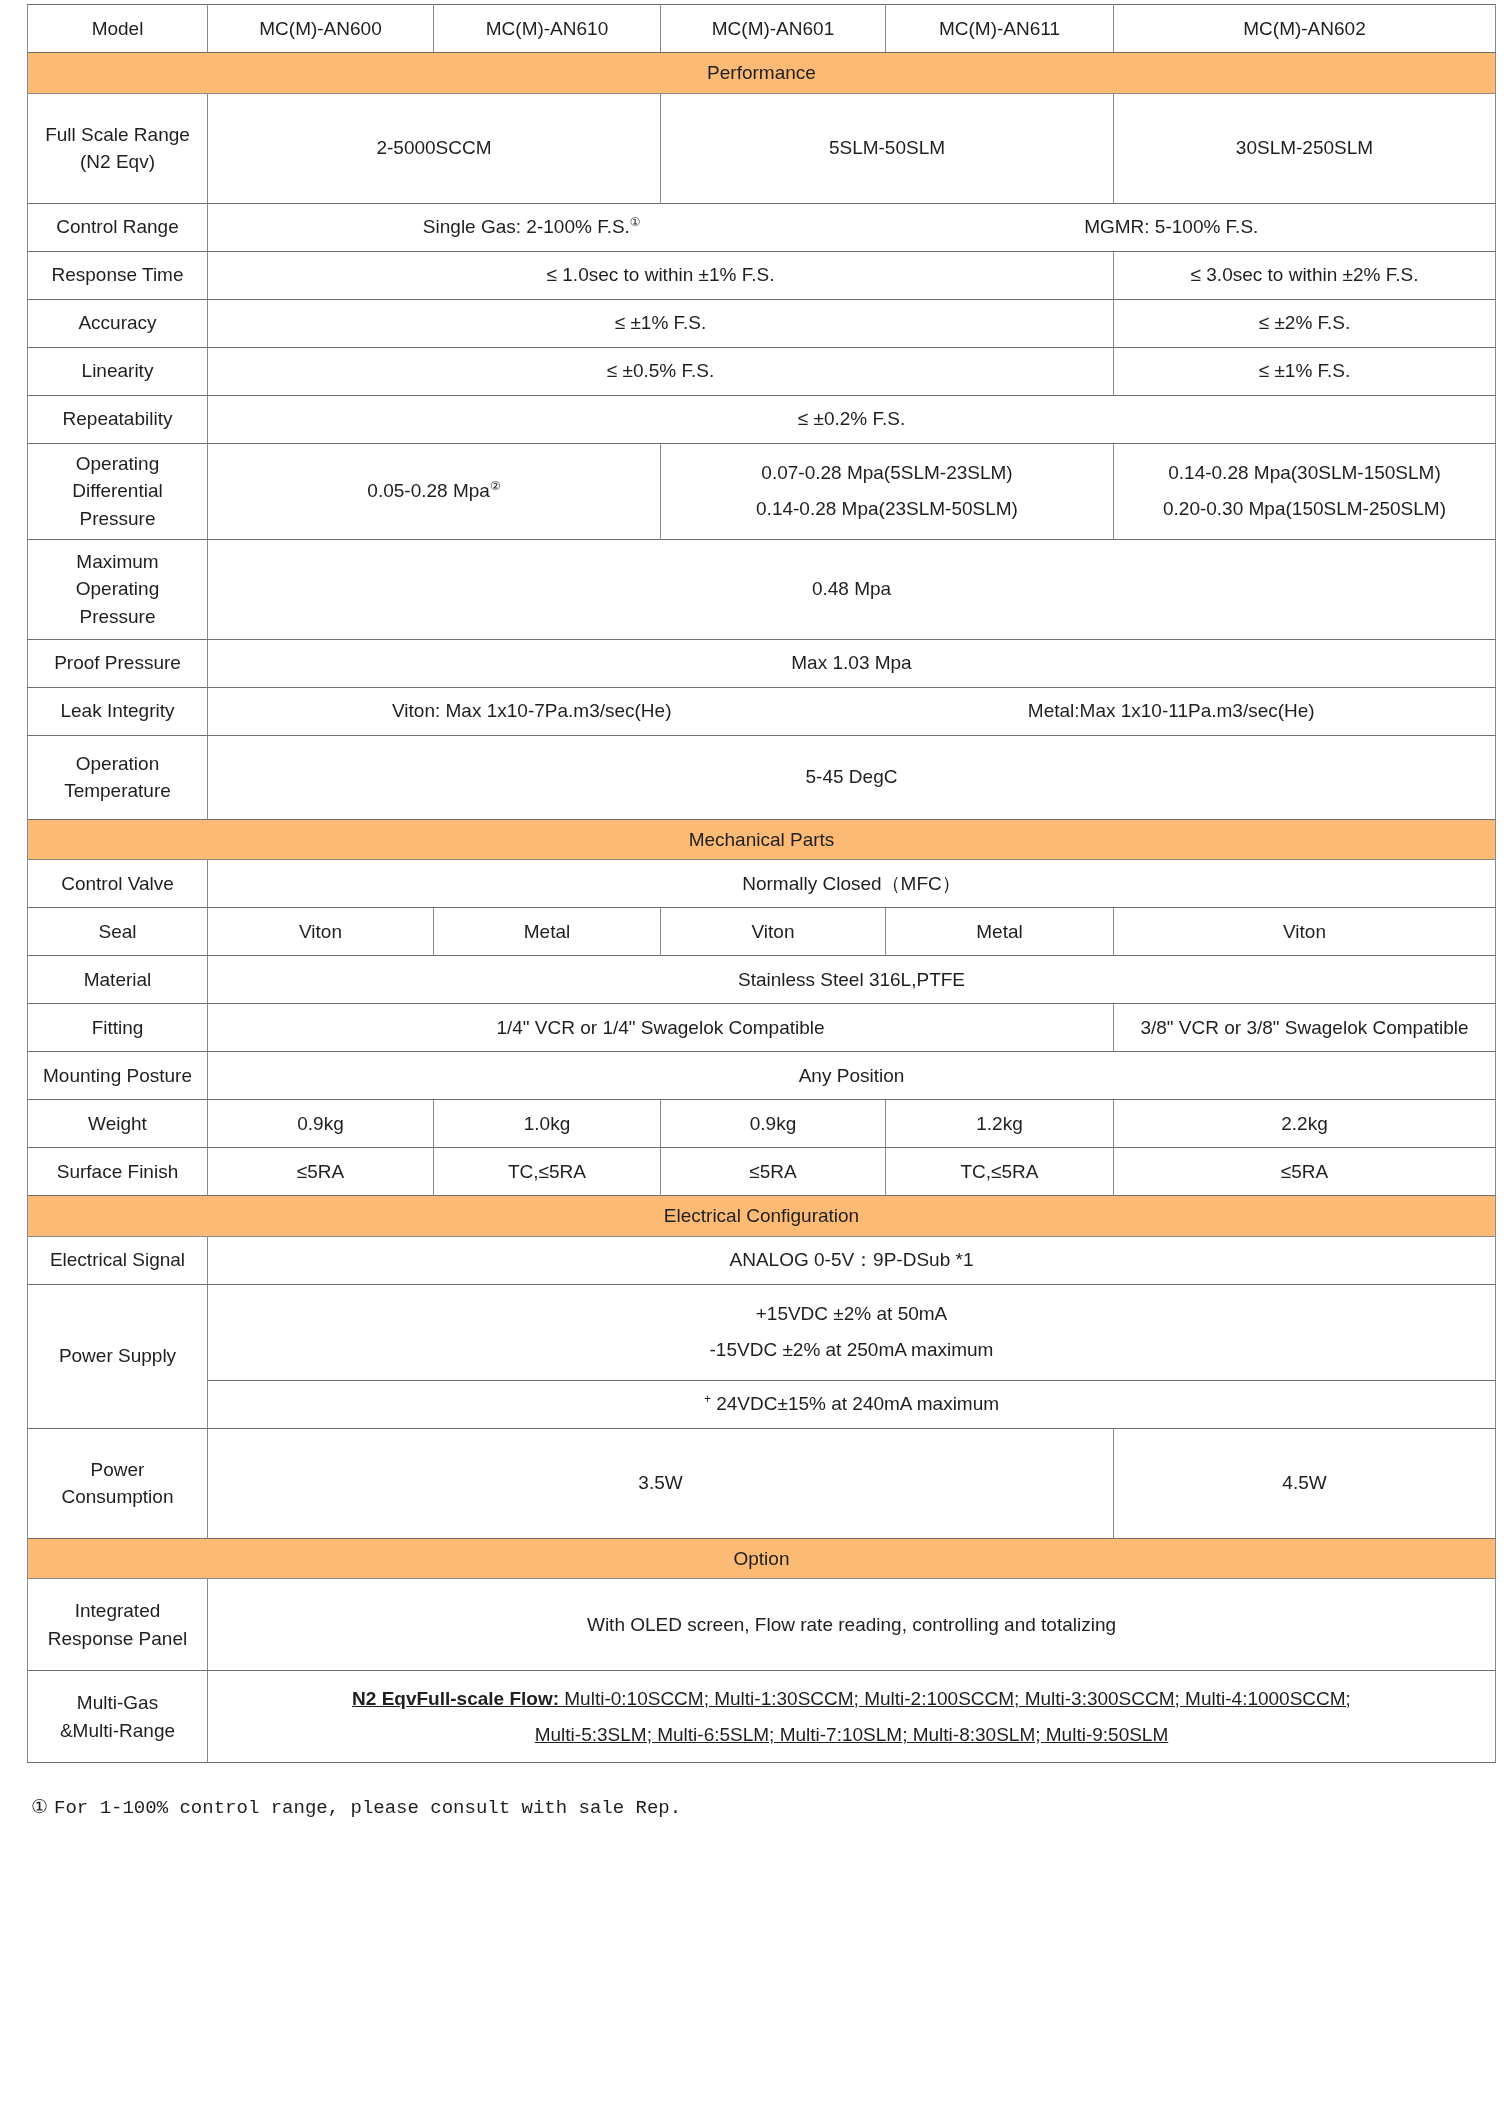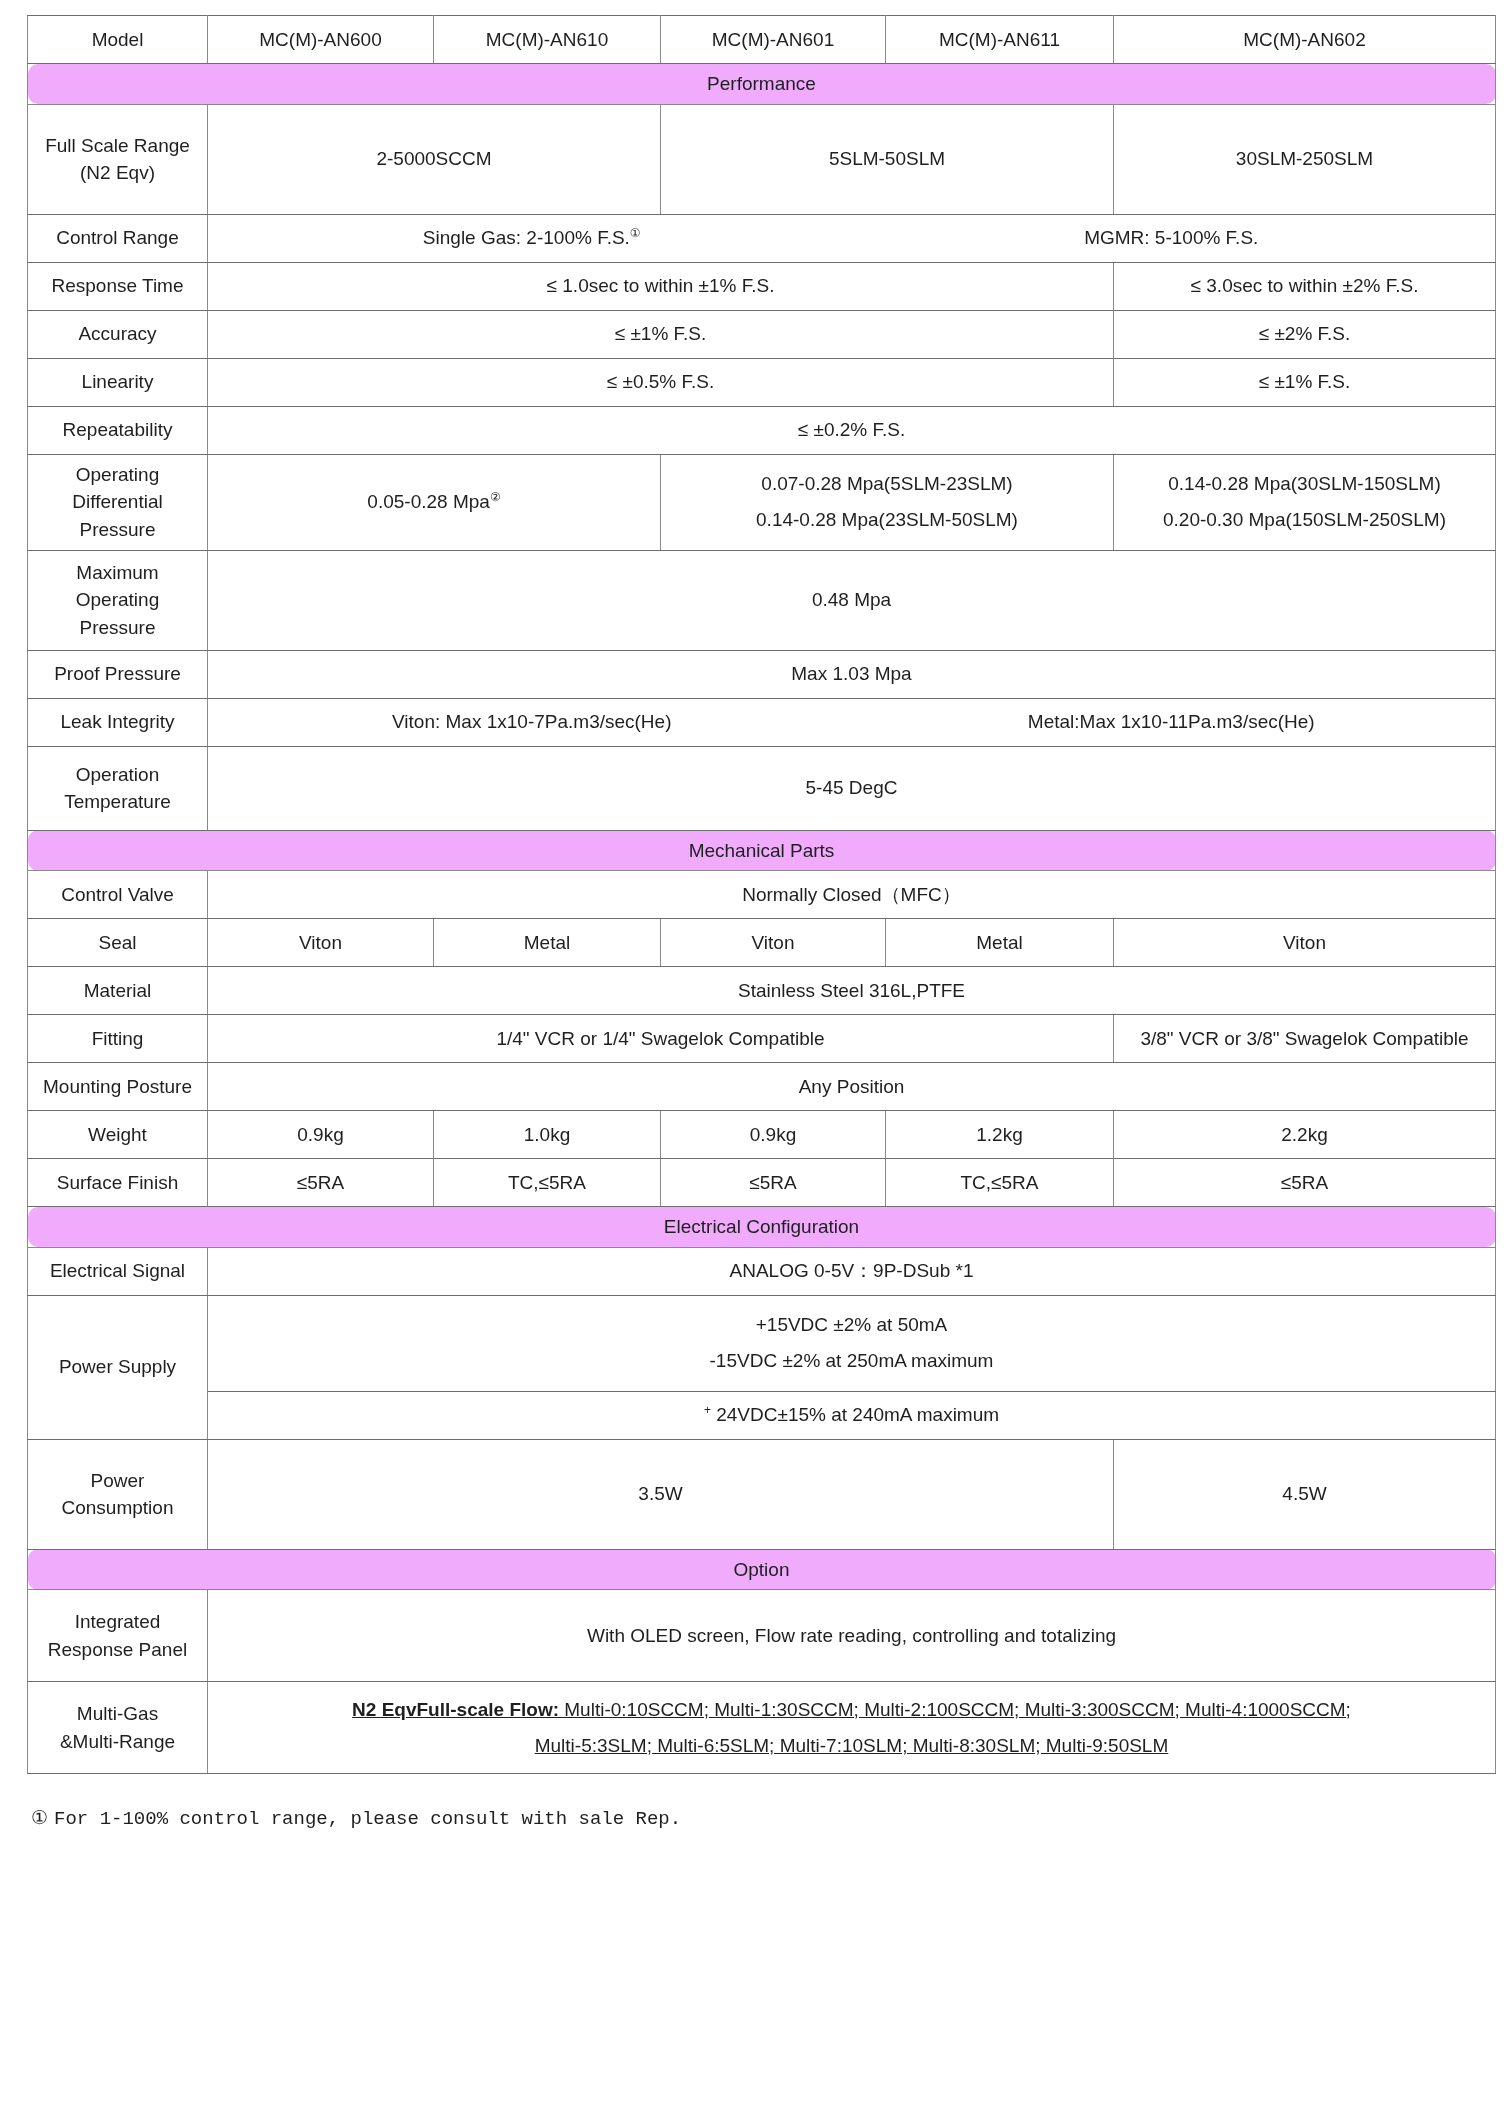--- a/index.html
+++ b/index.html
@@ -10,21 +10,21 @@
   }
   body {
     width: 1504px;
     height: 2121px;
     font-family: "Liberation Sans", sans-serif;
     color: #1a1a1a;
     -webkit-font-smoothing: antialiased;
   }
   .page {
     width: 1504px;
-    padding: 15px 20px 0 27px;
+    padding: 4px 20px 0 27px;
   }
   table.spec {
     width: 1468px;
     border-collapse: collapse;
     table-layout: fixed;
     font-size: 19px;
     line-height: 1.45;
   }
   table.spec td {
     border: 1px solid #8a8a8a;
@@ -36,26 +36,25 @@
   }
   
   table.spec tr.rowline > td {
     border-top-color: #6e6e6e;
     border-bottom-color: #6e6e6e;
   }
   .label-cell {
     width: 180px;
   }
   .band td {
-    background: #f0abfc;
+    background: #fdba74;
     font-size: 19px;
     padding: 12px 4px;
     border-left-color: #8a8a8a;
     border-right-color: #8a8a8a;
-    border-radius: 10px;
   }
   .tall-1 td { height: 110px; }
   .tall-2 td { height: 96px; }
   .tall-3 td { height: 100px; }
   .tall-4 td { height: 84px; }
   .tall-5 td { height: 96px; }
   .tall-6 td { height: 110px; }
   .tall-7 td { height: 92px; }
   .row-std td { height: 48px; }
   .two-line { line-height: 1.9; }

